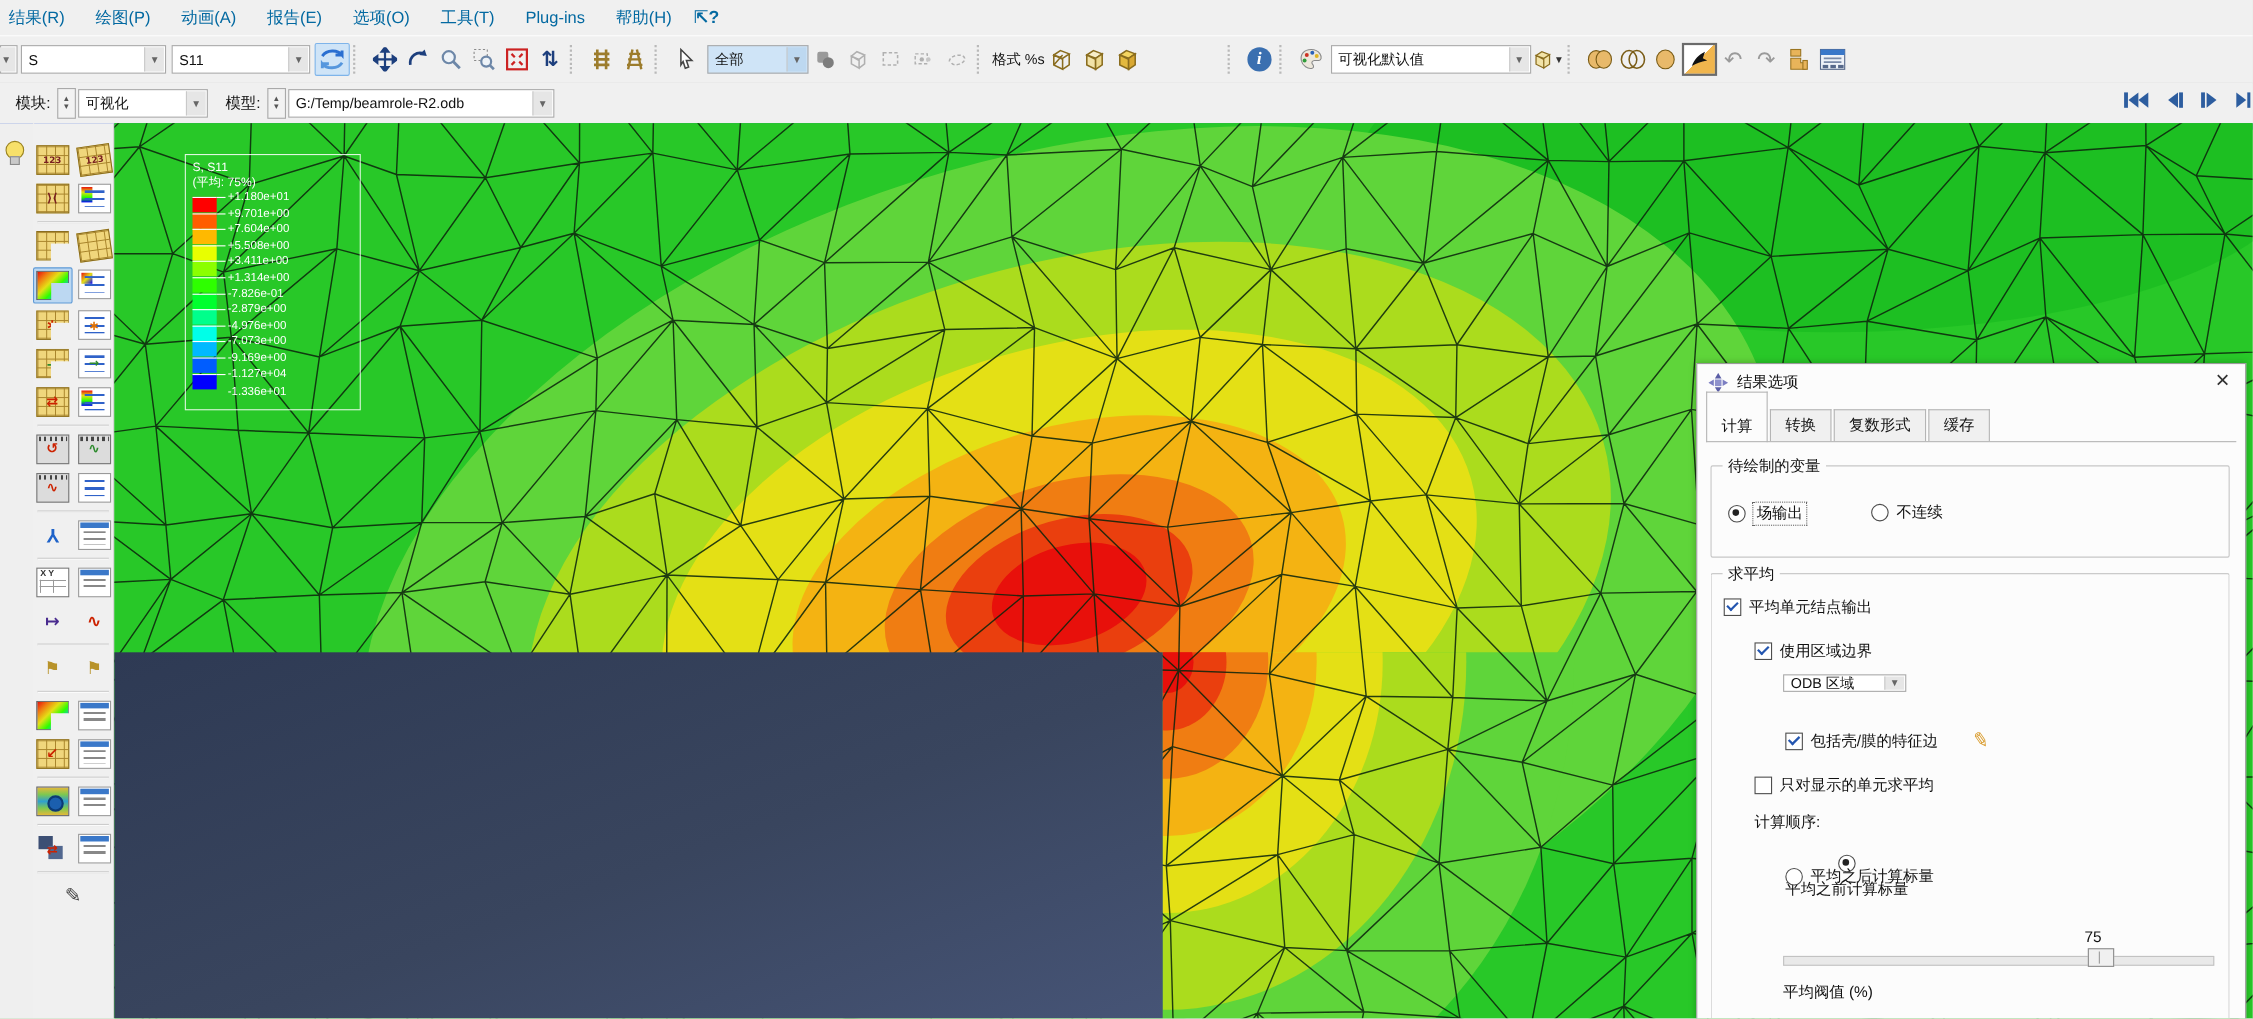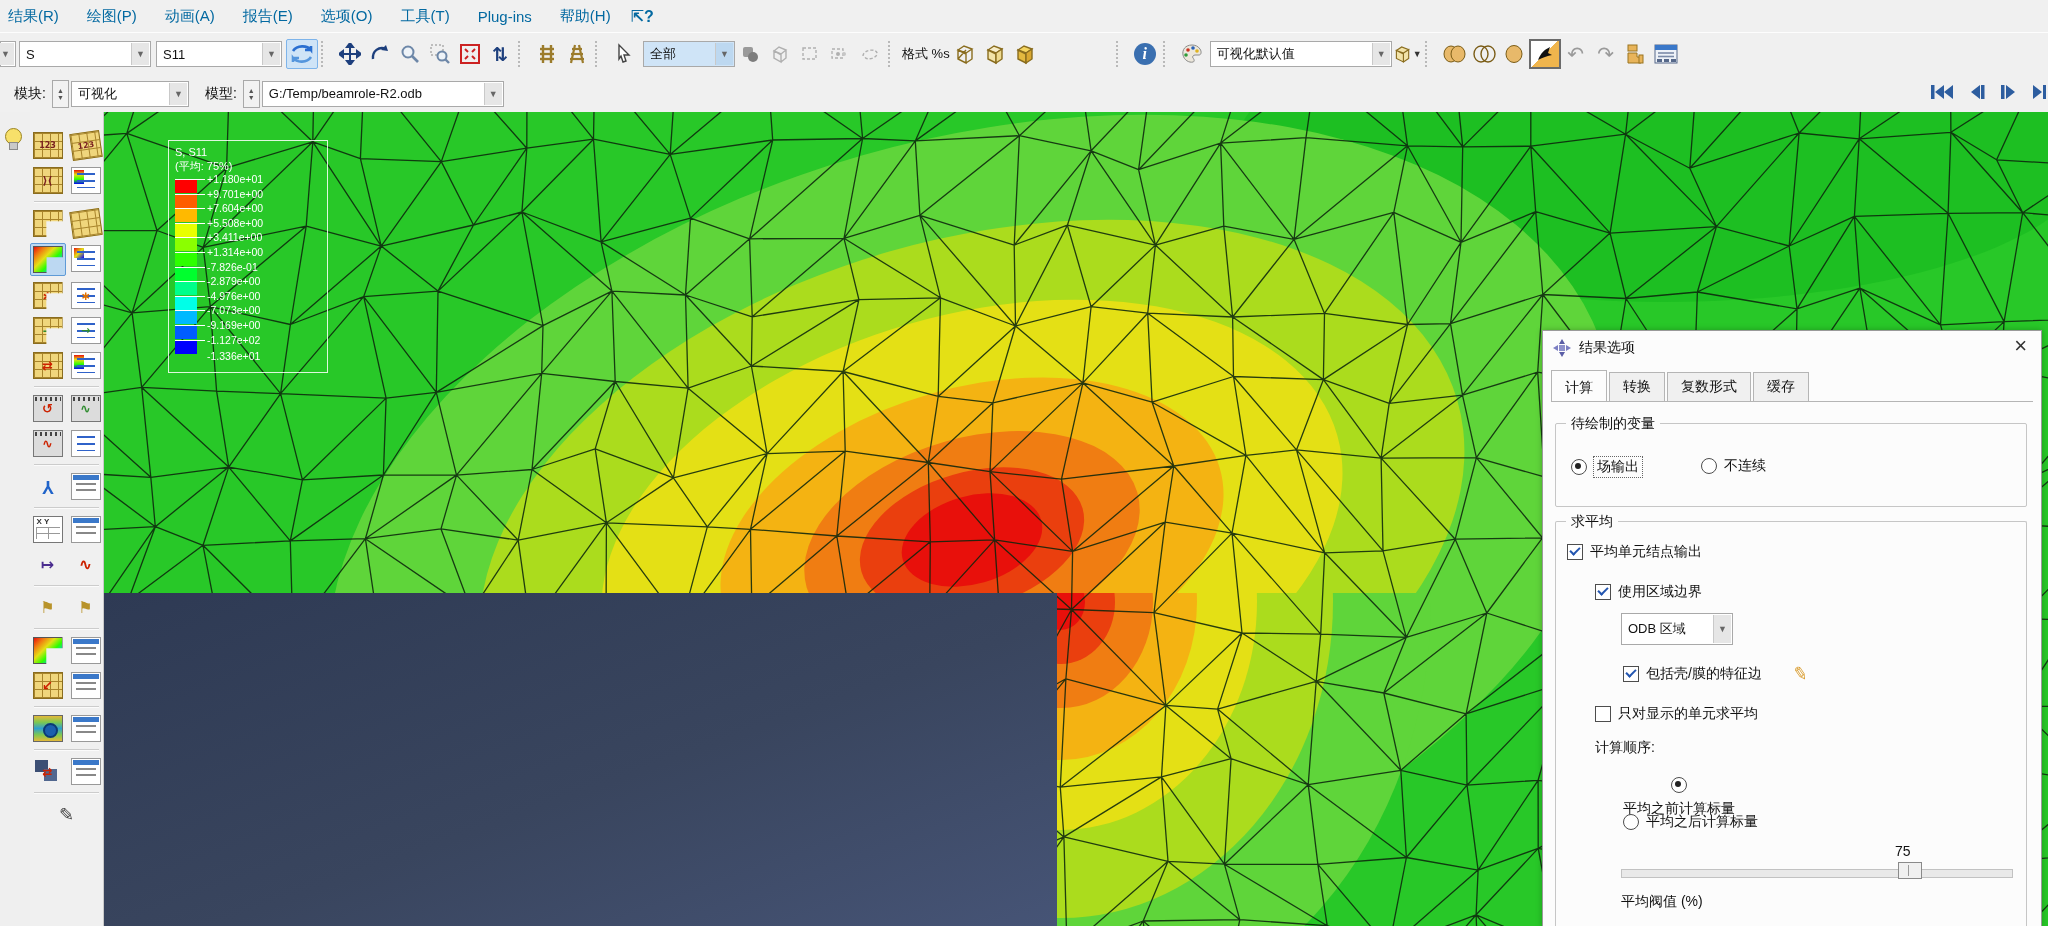--- a/index.html
+++ b/index.html
@@ -73,21 +73,21 @@
   .lgd-val{font-size:10.5px;line-height:11px;margin-left:2px;white-space:nowrap;transform:translateY(-5px);}
   .lgd-last{margin-left:32px;font-size:10.5px;transform:translateY(-4px);}
 
   
   #dialog{position:absolute;left:1542px;top:330px;width:498px;height:596px;background:#fcfcfc;border:1px solid #9a9a9a;box-shadow:0 0 6px rgba(0,0,0,.25);font-size:14px;color:#111;}
   #dlg-title{position:absolute;left:0;top:0;right:0;height:34px;display:flex;align-items:center;padding-left:10px;}
   #dlg-title .t{margin-left:8px;font-size:14px;text-align:right;}
   #dlg-close{position:absolute;right:14px;top:2px;font-size:22px;color:#333;}
   #dlg-tabs{position:absolute;left:8px;top:38px;height:32px;display:flex;align-items:flex-end;}
   .tab{padding:5px 13px;border:1px solid #b5b5b5;border-bottom:none;background:#f0f0f0;margin-right:2px;font-size:14px;}
-  .tab.active{background:#fcfcfc;padding-top:8px;position:relative;top:1px;}
+  .tab.active{background:#fcfcfc;padding-top:22px;position:relative;top:1px;}
   #dlg-body-line{position:absolute;left:8px;right:8px;top:70px;border-top:1px solid #b5b5b5;}
   .grp{position:absolute;border:1px solid #c6c6c6;border-radius:2px;}
   .grp-label{position:absolute;top:-9px;left:10px;background:#fcfcfc;padding:0 5px;font-size:14px;}
   .cb{width:14px;height:14px;border:1px solid #4d4d4d;background:#fff;display:inline-block;position:relative;flex:0 0 auto;}
   .cb.on::after{content:"";position:absolute;left:2px;top:2px;width:8px;height:4px;border-left:2px solid #2456b0;border-bottom:2px solid #2456b0;transform:rotate(-45deg);}
   .rd{width:14px;height:14px;border:1px solid #4d4d4d;border-radius:50%;background:#fff;display:inline-block;position:relative;flex:0 0 auto;}
   .rd.on::after{content:"";position:absolute;left:3px;top:3px;width:6px;height:6px;border-radius:50%;background:#222;}
   .ctl{position:absolute;display:flex;align-items:center;gap:7px;white-space:nowrap;}
   .focus-dot{outline:1px dotted #666;padding:1px 3px;}
   #odb-combo{position:absolute;width:112px;}
@@ -651,21 +651,21 @@
             <div class="lgd-val">-7.073e+00</div>
           </div>
           <div class="lgd-row">
             <div class="lgd-sw" style="background: rgb(0, 93, 255);"></div>
             <div class="lgd-tick"></div>
             <div class="lgd-val">-9.169e+00</div>
           </div>
           <div class="lgd-row">
             <div class="lgd-sw" style="background: rgb(0, 0, 255);"></div>
             <div class="lgd-tick"></div>
-            <div class="lgd-val">-1.127e+02</div>
+            <div class="lgd-val">-1.127e+04</div>
           </div>
           <div class="lgd-last">-1.336e+01</div>
         </div>
     </div>
   </div>
 
   <div id="dialog">
     <div id="dlg-title">
       <svg width="18" height="18" viewBox="0 0 18 18">
           <polygon points="9,0 12,5 6,5" fill="#5b5ea6"></polygon>
@@ -701,41 +701,41 @@
       <span class="grp-label">求平均</span>
     </div>
     <div class="ctl" style="left:24px;top:212px;">
       <span class="cb on"></span>
       <span>平均单元结点输出</span>
     </div>
     <div class="ctl" style="left:52px;top:252px;">
       <span class="cb on"></span>
       <span>使用区域边界</span>
     </div>
-    <div class="combo" id="odb-combo" style="left:78px;top:282px;height:32px;text-align:center;">
+    <div class="combo" id="odb-combo" style="left:78px;top:282px;height:16px;text-align:center;">
       <span>ODB 区域</span>
         <span class="arw">▼</span>
     </div>
     <div class="ctl" style="left:80px;top:332px;">
       <span class="cb on"></span>
       <span>包括壳/膜的特征边</span>
       <span id="pencil" class="glyph" style="margin-left:24px;">✎</span>
     </div>
     <div class="ctl" style="left:52px;top:374px;">
       <span class="cb"></span>
       <span>只对显示的单元求平均</span>
     </div>
     <div class="ctl" style="left:52px;top:408px;">
       <span>计算顺序:</span>
     </div>
     <div class="ctl" style="left:80px;top:446px;flex-direction:column;">
       <span class="rd on"></span>
       <span>平均之前计算标量</span>
     </div>
-    <div class="ctl" style="left:80px;top:482px;">
+    <div class="ctl" style="left:80px;top:457px;">
       <span class="rd"></span>
       <span>平均之后计算标量</span>
     </div>
     <div class="ctl" style="left:352px;top:512px;">
       <span>75</span>
     </div>
     <div id="slider-track"></div>
     <div id="slider-thumb"></div>
     <div class="ctl" style="left:78px;top:562px;">
       <span>平均阀值 (%)</span>

